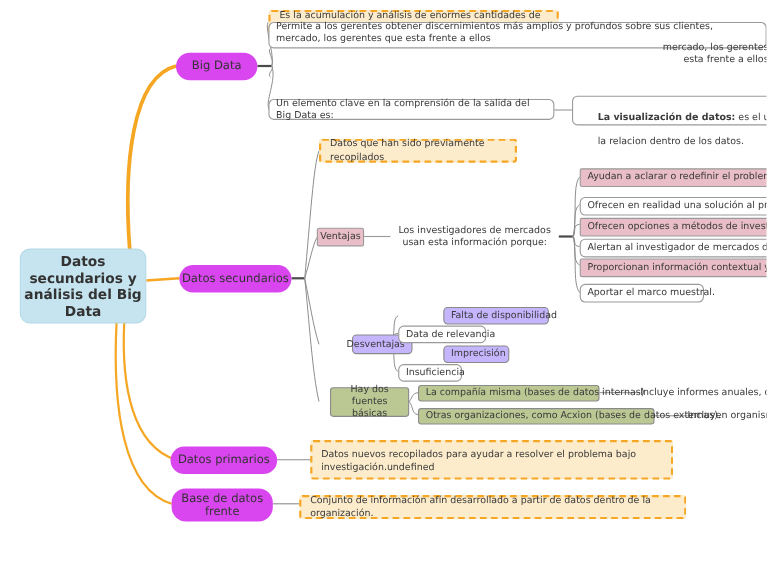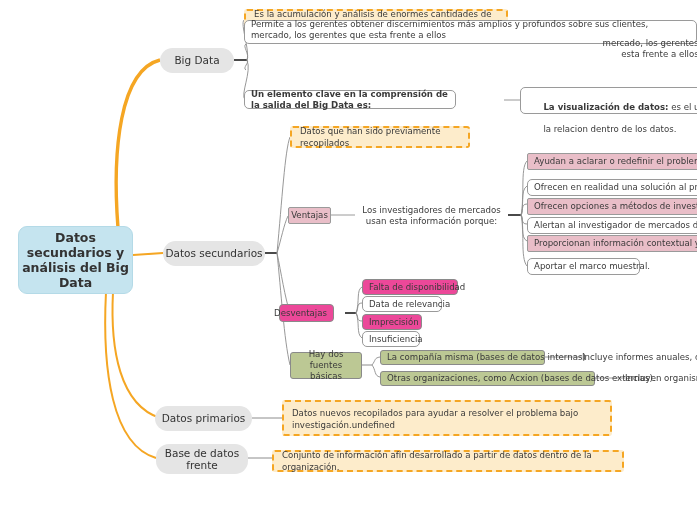--- a/index.html
+++ b/index.html
@@ -32,21 +32,21 @@
     border-radius: 9px;
     display: flex; align-items: center; justify-content: center;
     text-align: center;
     font-size: 12.5px; font-weight: bold; color: #333333;
     line-height: 15px;
     z-index: 5;
   }
 
   
   .pill {
-    background: #e5e5e5;
+    background: #d946ef;
     border-radius: 13px;
     display: flex; align-items: center; justify-content: center;
     text-align: center;
     font-size: 10.5px; color: #333333;
     line-height: 12.5px;
     z-index: 4;
   }
 
   
   .wbox {
@@ -79,28 +79,29 @@
     border-radius: 2px;
     display: flex; align-items: center;
     padding: 2px 6px;
     font-size: 8.6px; color: #3a3a3a;
     line-height: 11px;
     z-index: 3;
   }
 
   
   .yellowbox {
-    background: #ec4899;
+    background: #c4b5fd;
     border: 1px solid #8a8a8a;
     border-radius: 4px;
     display: flex; align-items: center;
     padding: 2px 6px;
     font-size: 8.6px; color: #3a3a3a;
     line-height: 11px;
     z-index: 3;
+    margin-left: 41px;
   }
 
   
   .olivebox {
     background: #bcc894;
     border: 1px solid #8a8a8a;
     border-radius: 3px;
     display: flex; align-items: center;
     padding: 2px 6px;
     font-size: 8.6px; color: #3a3a3a;
@@ -200,21 +201,21 @@
 
   <div class="node wbox" style="left:244px; top:20px; width:453px; height:24px; align-items:flex-end; padding-top:3px;">
     <span style="display:block; width:100%; overflow:hidden;">Permite a los gerentes obtener discernimientos más amplios y profundos sobre sus clientes, mercado, los gerentes que esta frente a ellos</span>
   </div>
   <div class="overlap" style="left:600px; top:38px; text-align:center; width:120px;">
     <span>mercado, los gerentes que</span><br>
     <span>esta frente a ellos</span>
   </div>
 
 
-  <div class="node wbox" style="left:244px; top:90px; width:212px; height:19px;font-weight:bold;">
+  <div class="node wbox" style="left:244px; top:90px; width:260px; height:19px;">
     <span>Un elemento clave en la comprensión de la salida del Big Data es:</span>
   </div>
 
   <div class="node wbox" style="left:520px; top:87px; width:250px; height:27px; align-items:flex-start; padding-top:3px;">
     <span style="display:block;">
       <span class="b">La visualización de datos:</span><span> es el uso de téc</span><br>
       <span>la relacion dentro de los datos.</span>
     </span>
   </div>
 
@@ -263,21 +264,21 @@
   <div class="node wbox" style="left:362px; top:296px; width:80px; height:16px;">
     <span style="white-space:nowrap;">Data de relevancia</span>
   </div>
   <div class="node yellowbox" style="left:362px; top:314px; width:60px; height:16px;">
     <span style="white-space:nowrap;">Imprecisión</span>
   </div>
   <div class="node wbox" style="left:362px; top:331px; width:58px; height:16px;">
     <span style="white-space:nowrap;">Insuficiencia</span>
   </div>
 
-  <div class="node olivebox center" style="left:290px; top:352px; width:72px; height:27px; padding:2px 4px;">
+  <div class="node olivebox center" style="left:300px; top:352px; width:72px; height:27px; padding:2px 4px;">
     <span>Hay dos fuentes básicas</span>
   </div>
 
   <div class="node olivebox" style="left:380px; top:350px; width:165px; height:15px;">
     <span style="white-space:nowrap;">La compañía misma (bases de datos internas)</span>
   </div>
   <div class="node baretext left" style="left:582px; top:350px; width:120px; height:15px;">
     <span style="white-space:nowrap;">Incluye informes anuales, datos de vent</span>
   </div>
 

